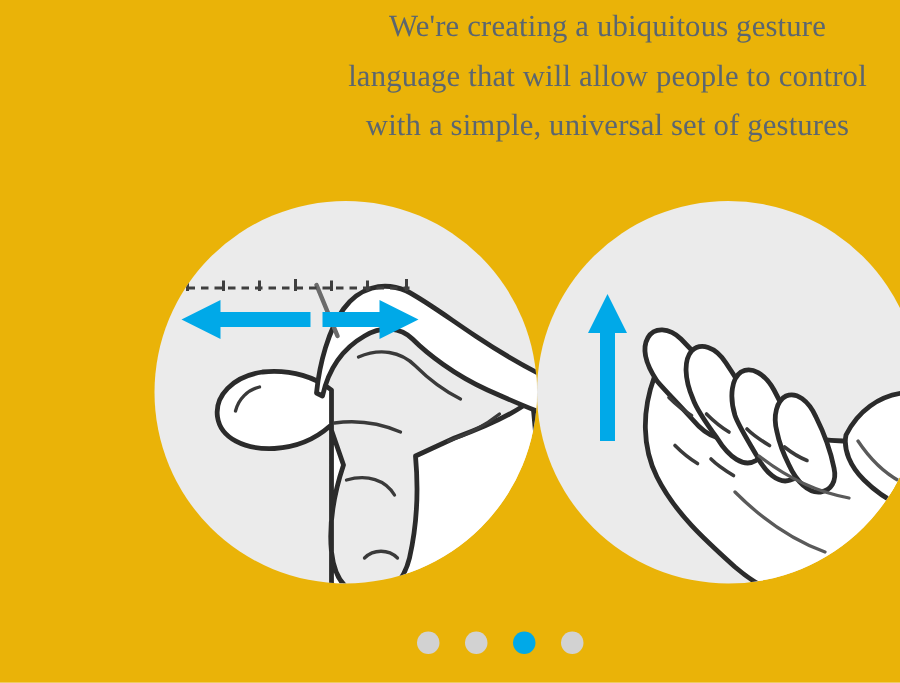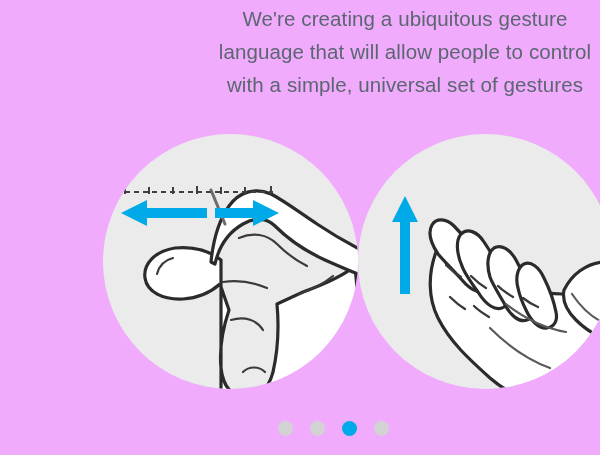--- a/index.html
+++ b/index.html
@@ -97,21 +97,21 @@
   }
   .pager-dot.is-active {
     background: #00a9e8;
   }
   
   .pager { padding-left: 66px; box-sizing: border-box; }
 </style>
 </head>
 <body style="background: rgb(245, 245, 245);">
 
-<div id="page-root" style="background: #f0abfc;">
+<div id="page-root" style="background: #eab308; font-family: Liberation Serif, serif;">
 
   <div class="tagline" style="color: rgb(91, 102, 112);">
     <span class="tagline-line">We're creating a ubiquitous gesture</span>
     <span class="tagline-line">language that will allow people to control</span>
     <span class="tagline-line">with a simple, universal set of gestures</span>
   </div>
 
   <div class="gesture-strip">
 
     <div class="gesture-card card-1">

